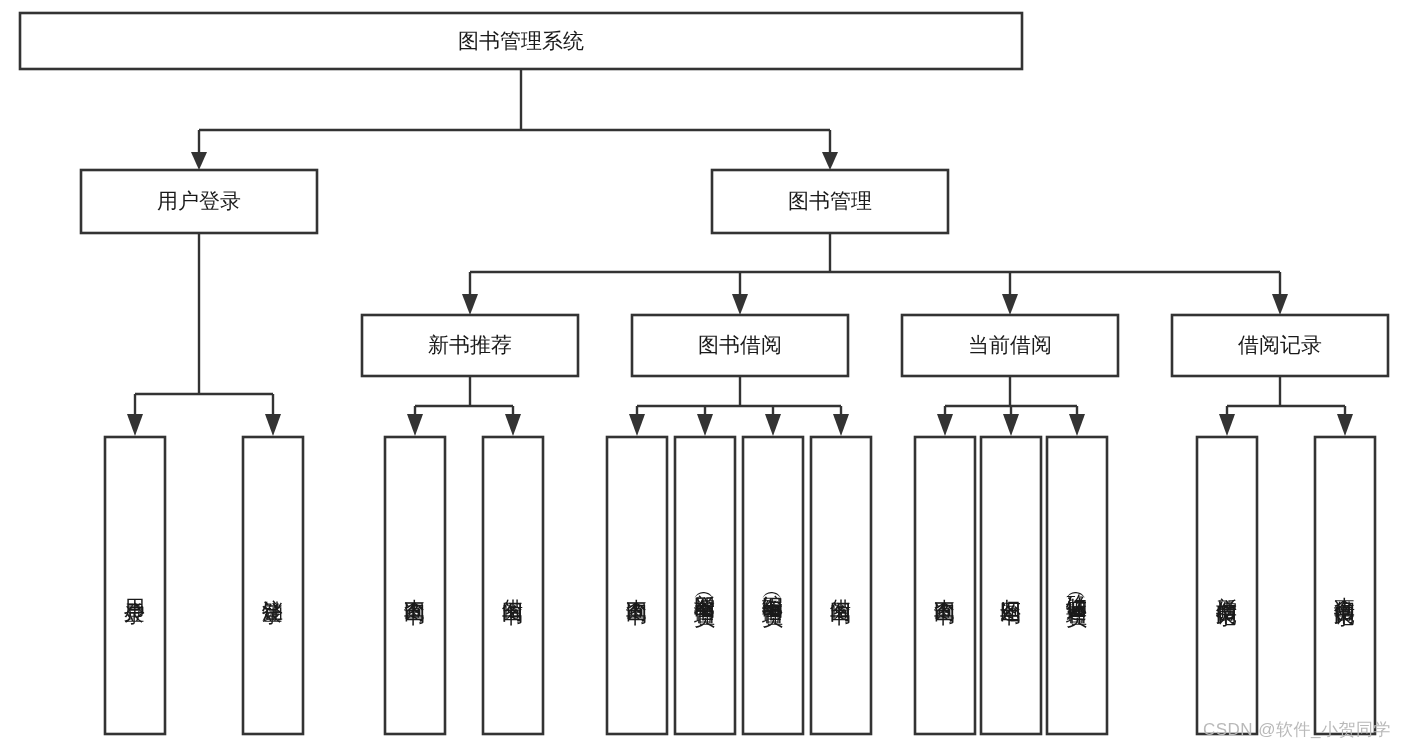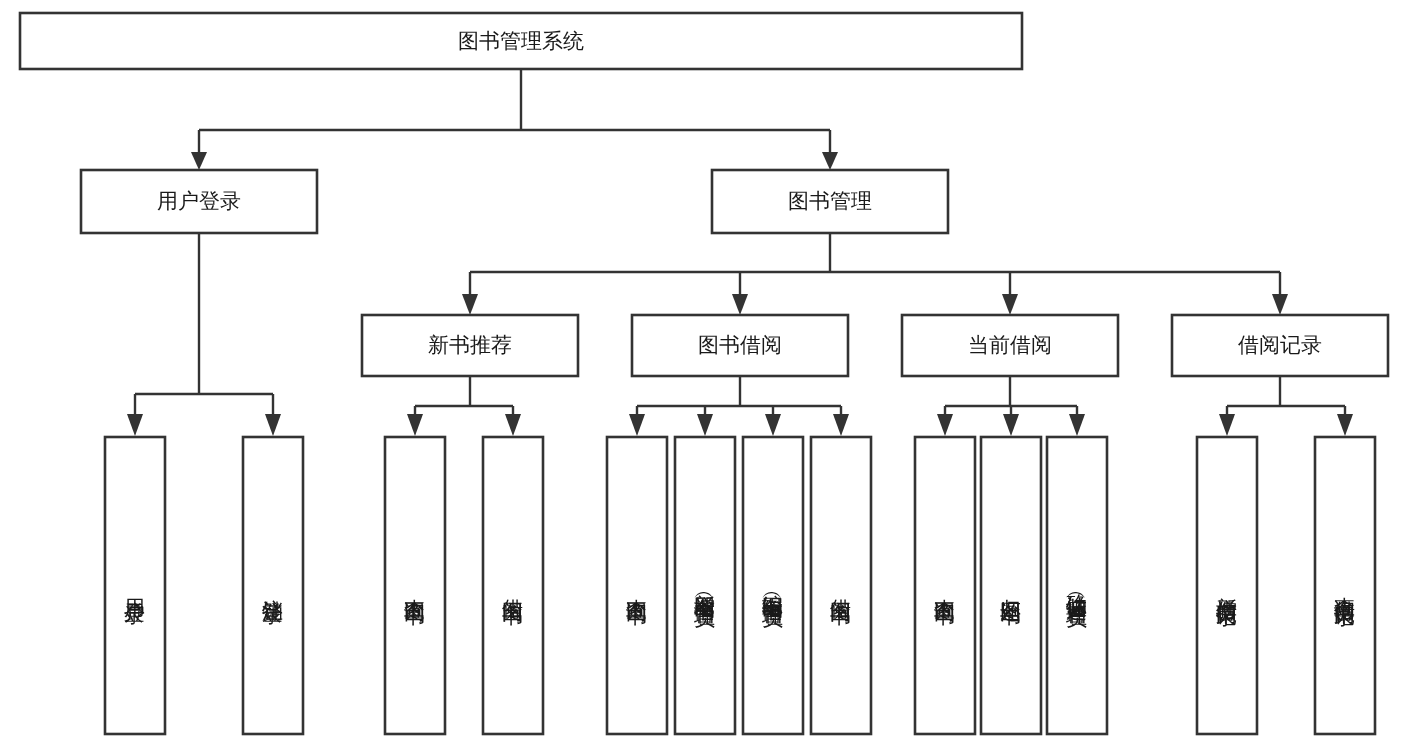--- a/index.html
+++ b/index.html
@@ -211,13 +211,14 @@
   <div class="leaf-label-wrap" style="left:743px; top:437px; width:60px; height:297px;">编辑图书（管理员）</div>
   <div class="leaf-label-wrap" style="left:811px; top:437px; width:60px; height:297px;">借阅图书</div>
 
   <div class="leaf-label-wrap" style="left:915px; top:437px; width:60px; height:297px;">查询图书</div>
   <div class="leaf-label-wrap" style="left:981px; top:437px; width:60px; height:297px;">归还图书</div>
   <div class="leaf-label-wrap" style="left:1047px; top:437px; width:60px; height:297px;">确认归还（管理员）</div>
 
   <div class="leaf-label-wrap" style="left:1197px; top:437px; width:60px; height:297px;">新增借阅记录</div>
   <div class="leaf-label-wrap" style="left:1315px; top:437px; width:60px; height:297px;">查询借阅记录</div>
 
+  <div class="watermark">CSDN @软件_小贺同学</div>
 </div>
 
 </body></html>

